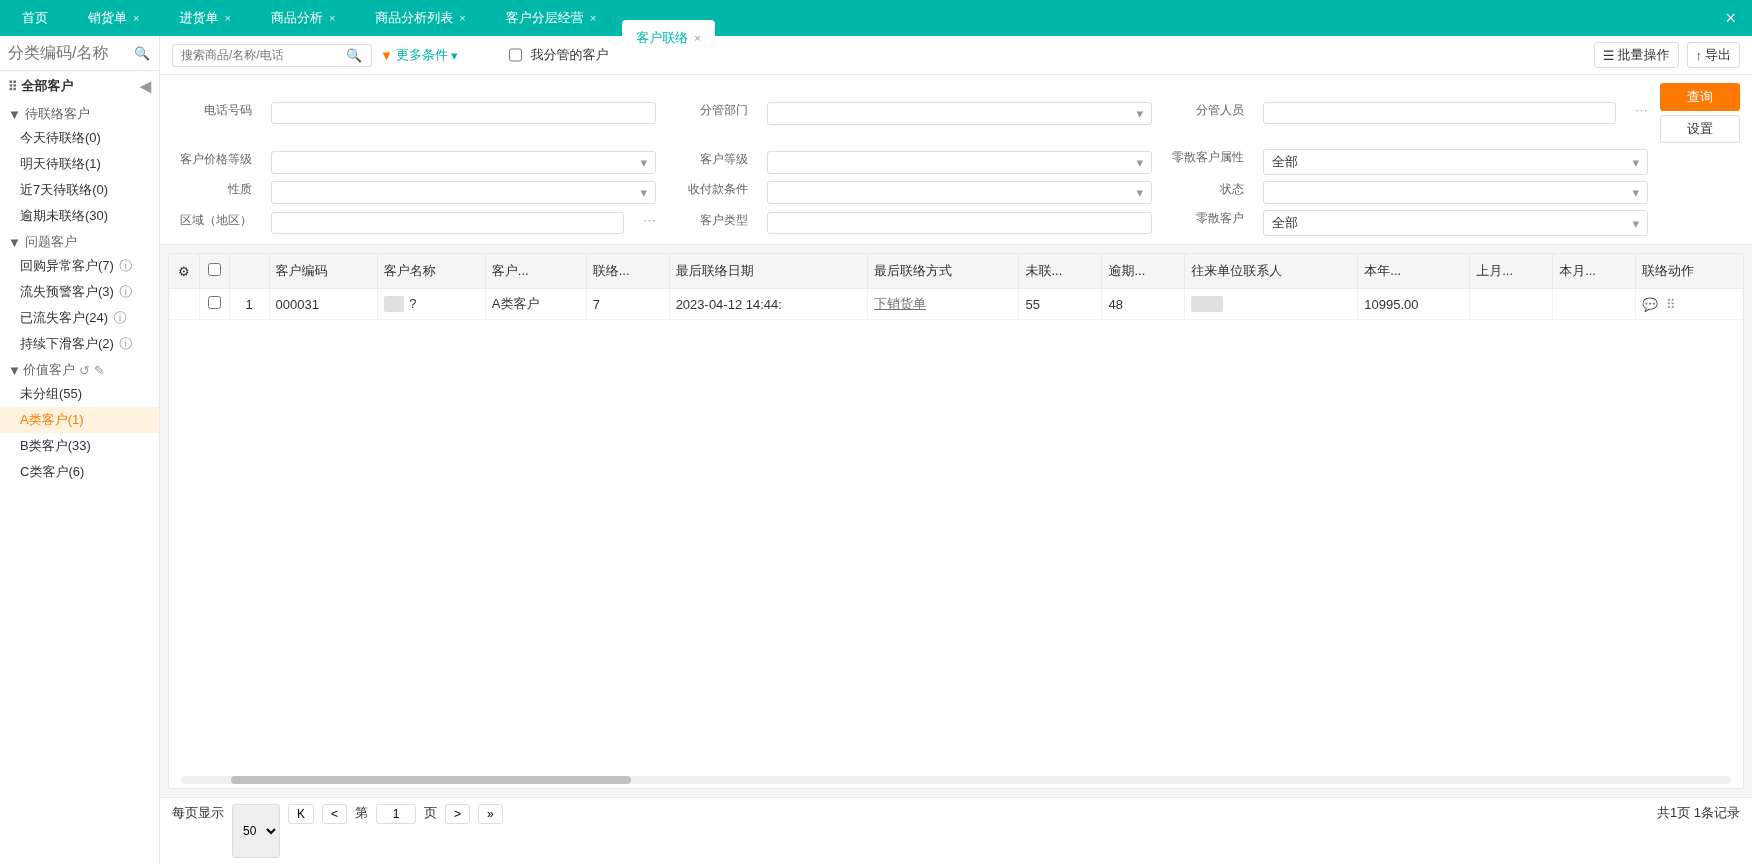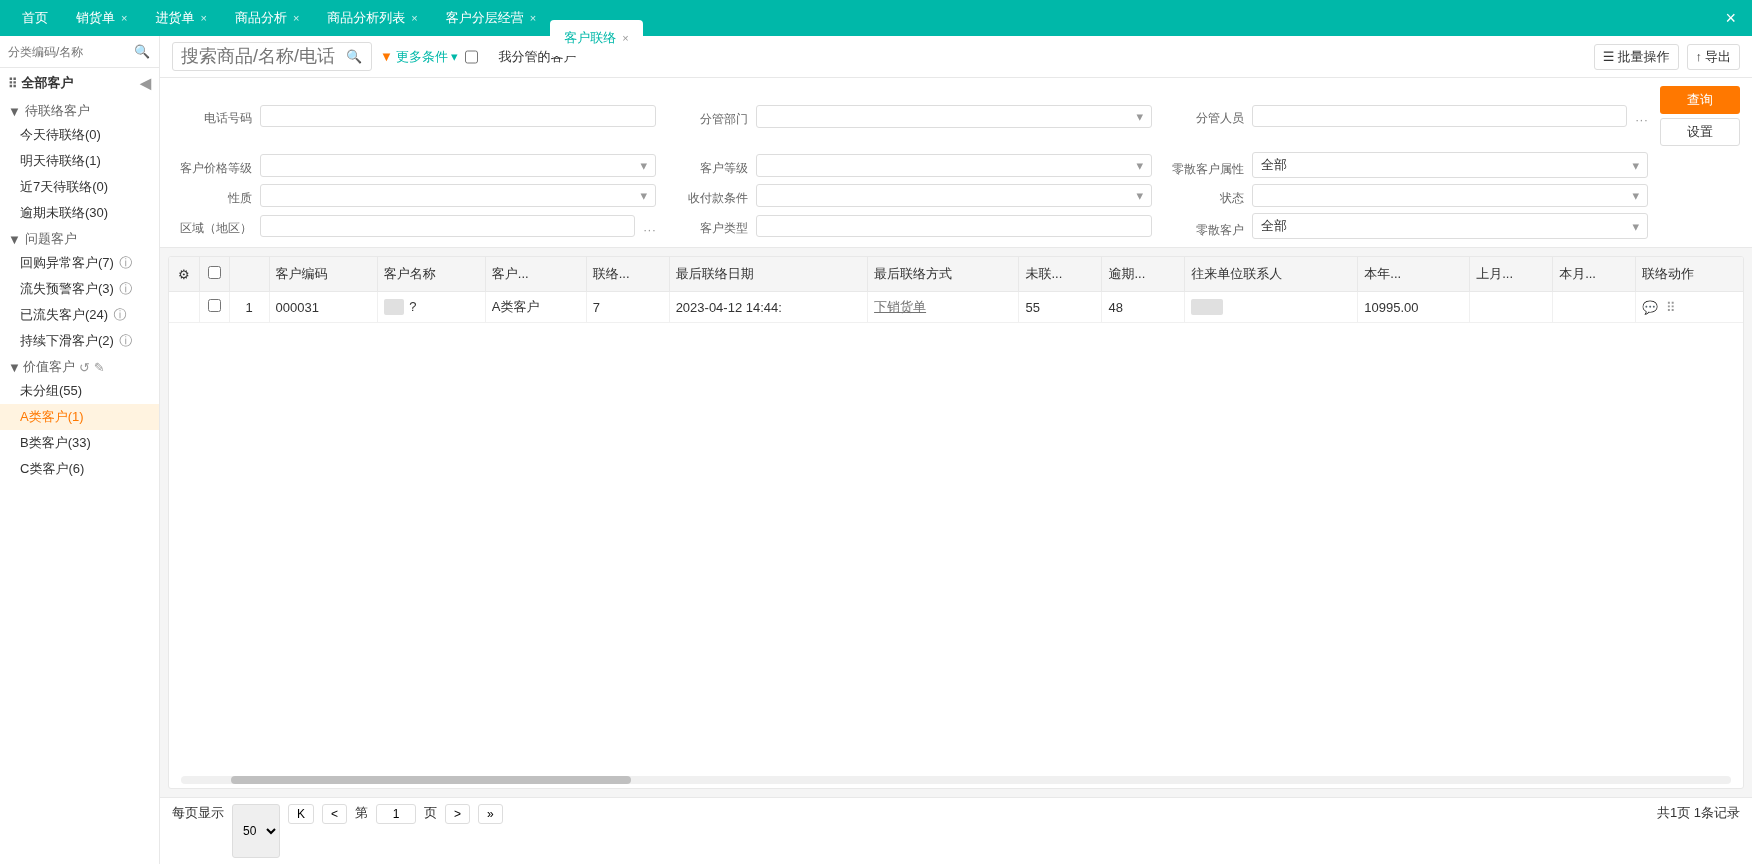--- a/index.html
+++ b/index.html
@@ -5,21 +5,21 @@
     * { box-sizing: border-box; margin: 0; padding: 0; font-family: 'Microsoft YaHei', Arial, sans-serif; font-size: 13px; }
     body { background: #f5f5f5; width: 1752px; min-height: 864px; overflow: hidden; }
 
     
     .top-nav {
       background: #00b8a9;
       height: 36px;
       display: flex;
       align-items: center;
       padding: 0 8px;
-      gap: 0;
+      gap: 12px;
     }
     .nav-item {
       color: #fff;
       padding: 0 14px;
       height: 36px;
       display: flex;
       align-items: center;
       cursor: pointer;
       font-size: 13px;
       white-space: nowrap;
@@ -64,21 +64,21 @@
     }
     .sidebar-search {
       padding: 8px;
       display: flex;
       align-items: center;
       border-bottom: 1px solid #e8e8e8;
     }
     .sidebar-search input {
       border: none;
       outline: none;
-      font-size: 12px;
+      font-size: 16px;
       color: #999;
       width: 100%;
     }
     .sidebar-section-header {
       display: flex;
       align-items: center;
       padding: 6px 8px;
       font-weight: bold;
       font-size: 13px;
       color: #333;
@@ -148,38 +148,39 @@
       align-items: center;
       border: 1px solid #ddd;
       border-radius: 3px;
       padding: 3px 8px;
       background: #fff;
       width: 200px;
     }
     .search-box input {
       border: none;
       outline: none;
-      font-size: 18px;
+      font-size: 12px;
       width: 100%;
       color: #999;
     }
     .filter-btn {
       display: flex;
       align-items: center;
       color: #00b8a9;
       cursor: pointer;
       font-size: 12px;
       gap: 3px;
     }
     .my-customers-check {
       display: flex;
-      gap: 20px;
-      font-size: 12px;
-      color: #333;
-      cursor: pointer;
+      gap: 8px;
+      font-size: 12px;
+      color: #333;
+      cursor: pointer;
+      margin-left: 44px;
     }
     .toolbar-right {
       margin-left: auto;
       display: flex;
       gap: 8px;
       align-items: center;
     }
     .batch-btn, .export-btn {
       display: flex;
       align-items: center;
@@ -201,23 +202,23 @@
     }
     .filter-row {
       display: flex;
       align-items: center;
       gap: 0;
       margin-bottom: 6px;
     }
     .filter-row:last-child { margin-bottom: 0; }
     .filter-field {
       display: flex;
-      align-items: flex-end;
+      align-items: flex-start;
       flex: 1;
-      gap: 8px;
+      gap: 19px;
       padding-right: 12px;
     }
     .filter-label {
       color: #666;
       font-size: 12px;
       white-space: nowrap;
       min-width: 80px;
       text-align: right;
     }
     .filter-input {

